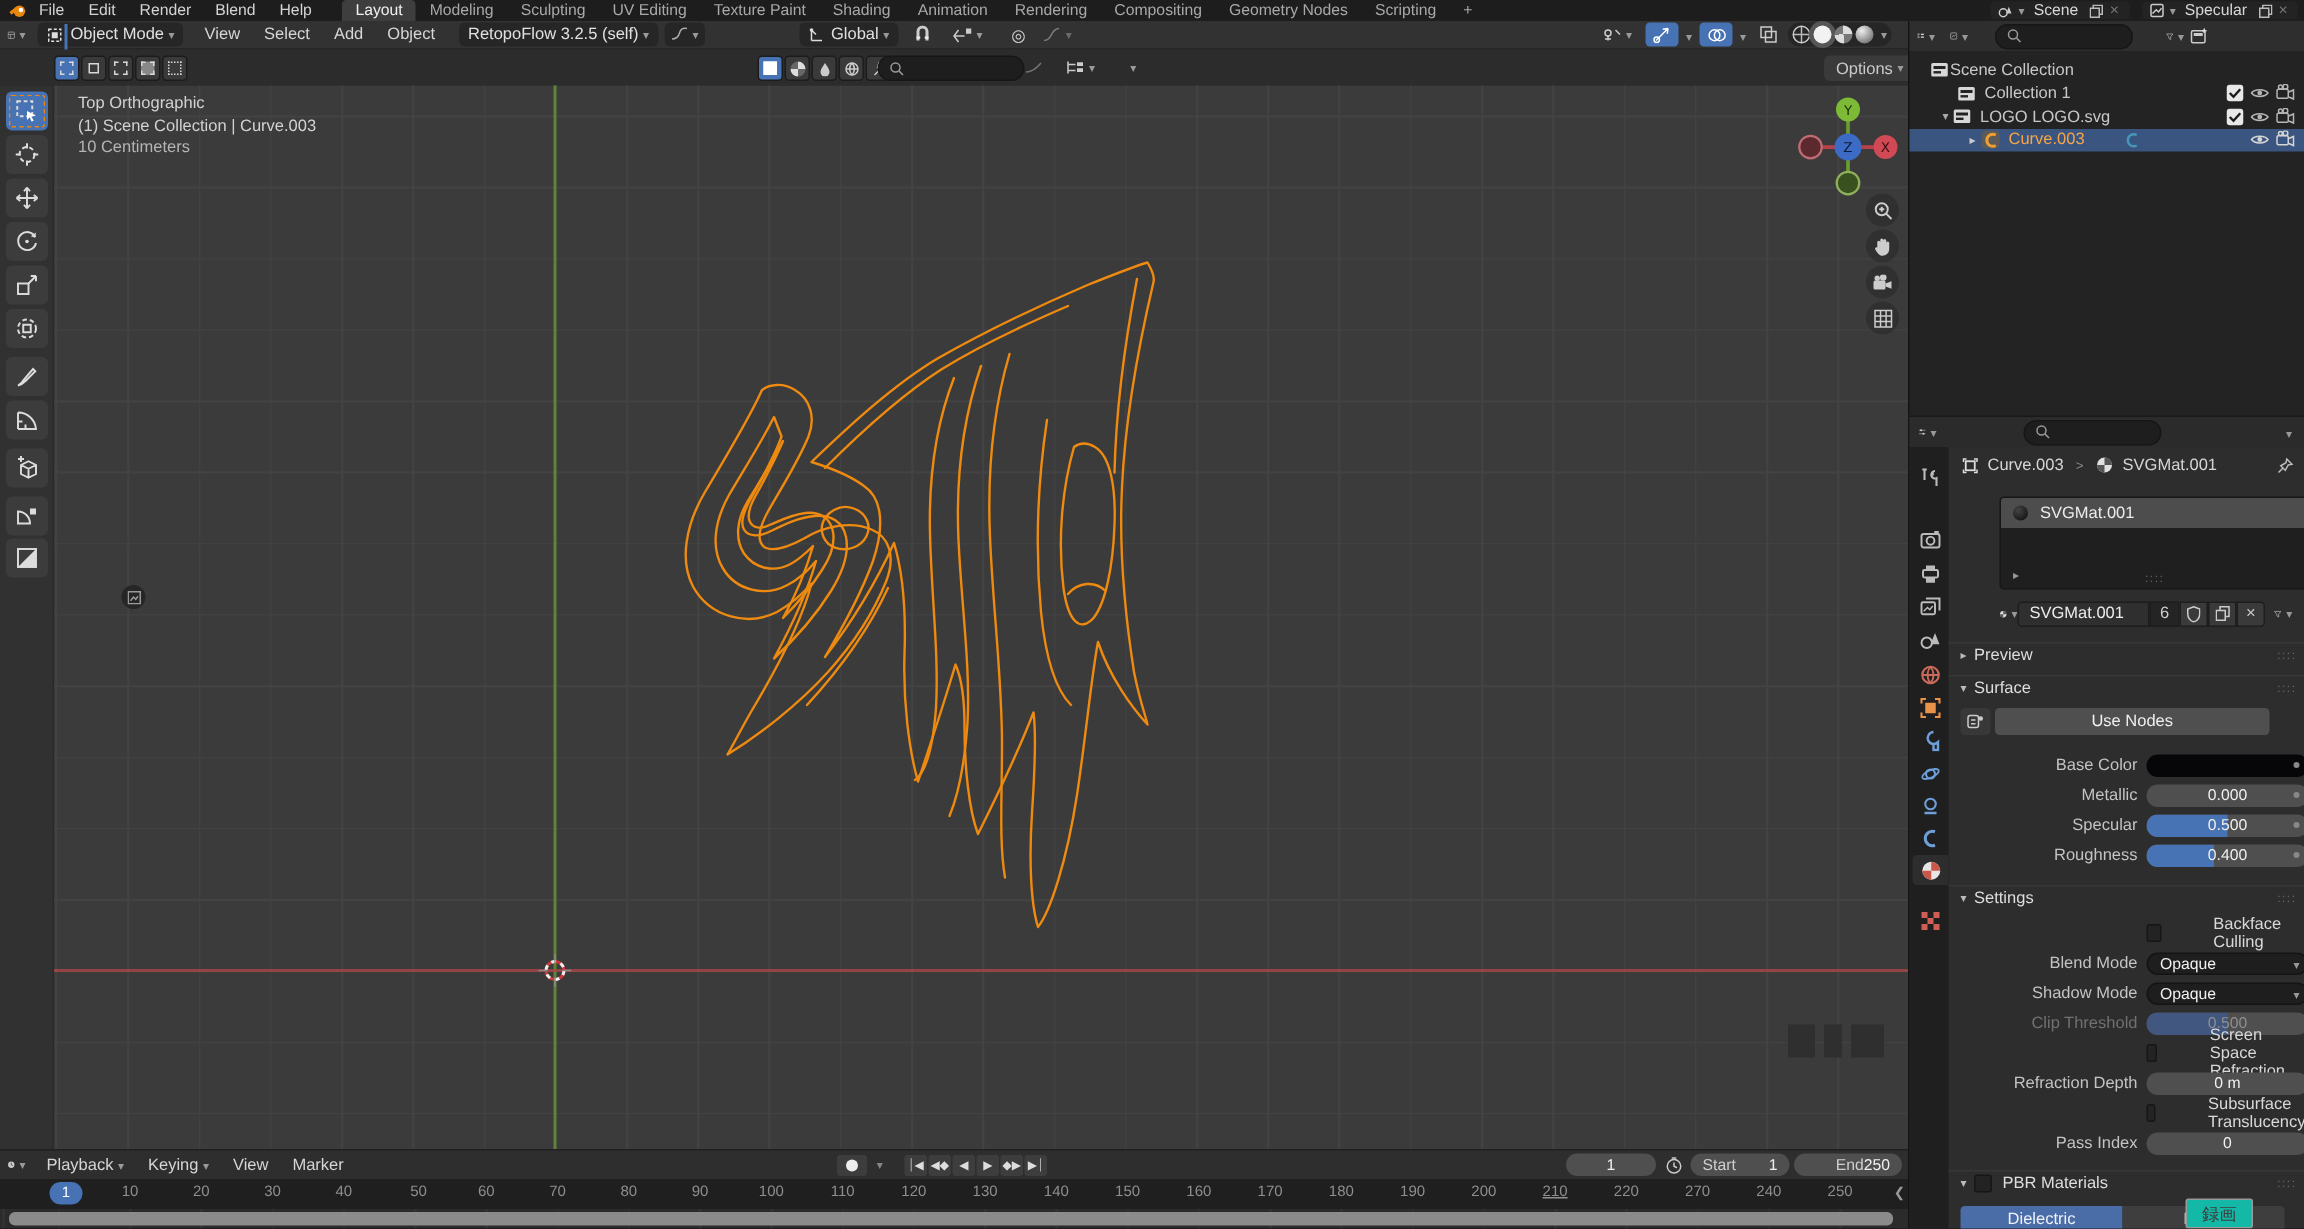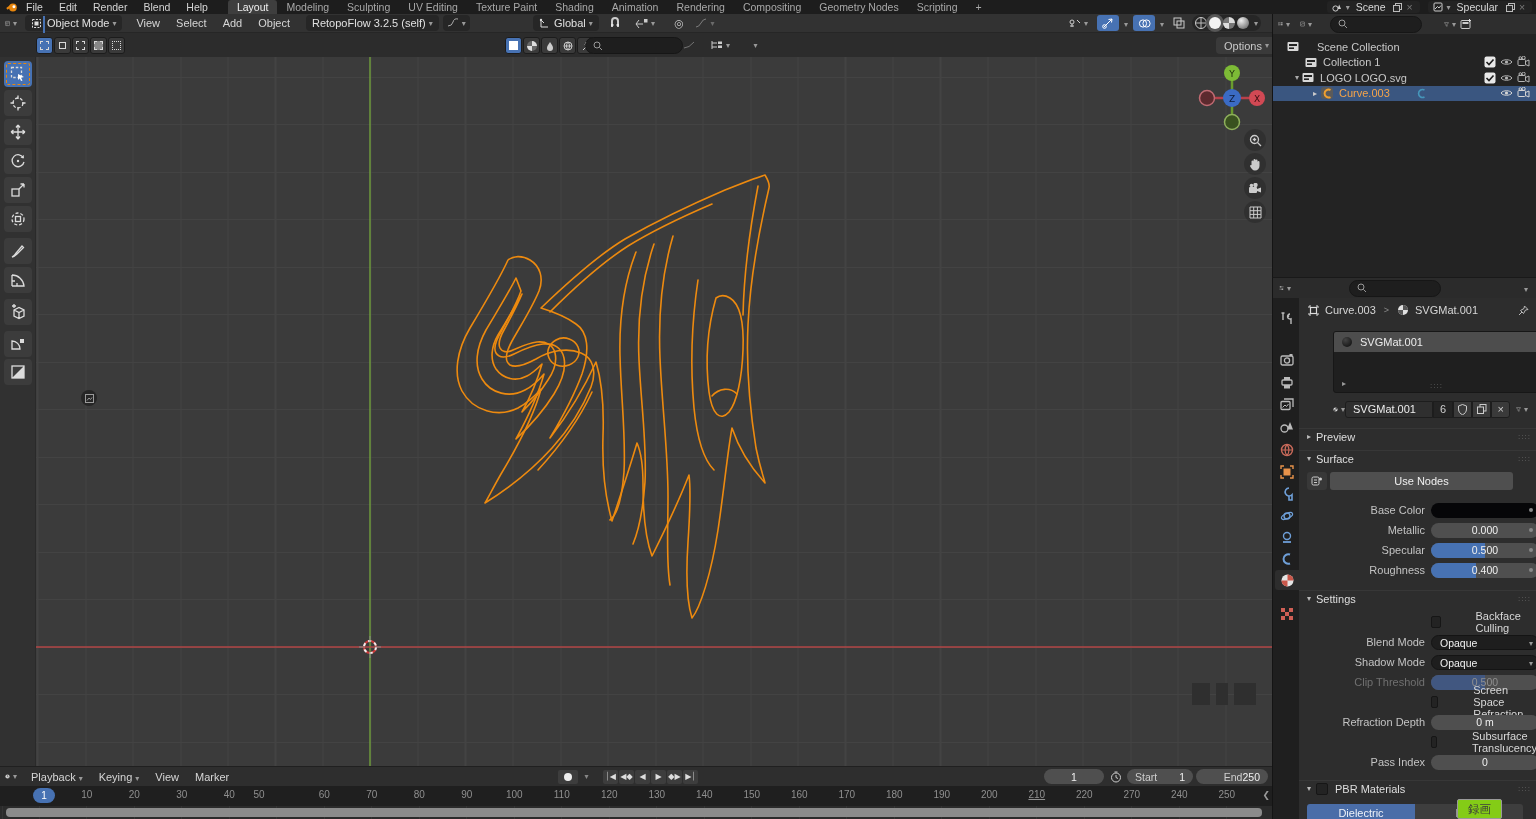--- a/index.html
+++ b/index.html
@@ -90,21 +90,21 @@
   .rowdot { position:absolute; right:4px; top:6px; width:4px; height:4px; border-radius:50%; background:#888; }
   .phdr { position:absolute; left:0; width:238px; height:16px; display:flex; align-items:center; color:#dedede; border-top:1px solid #373737; }
   .phdr .tri { margin:0 5px 0 8px; font-size:8px; color:#bbb; }
   .grip { position:absolute; right:6px; color:#6a6a6a; font-size:8px; letter-spacing:1px; }
   .cbx { width:12px; height:12px; background:#232323; border:1px solid #161616; border-radius:2px; }
   .cblabel { margin-left:7px; color:#d8d8d8;padding-left:28px; }
   .disabled .plabel { color:#707070; }
   .disabled .pwidget .val { color:#8f8f8f; }
   .disabled .pwidget .fill { background:#415780; }
 
-  #recbadge { position:absolute; left:1457px; top:799px; width:45px; height:20px; background:#84cc16; border:1px solid #9a9a9a; border-radius:2px; color:#3c3c3c; font-size:11.5px; display:flex; align-items:center; justify-content:center; }
+  #recbadge { position:absolute; left:1457px; top:799px; width:45px; height:20px; background:#14b8a6; border:1px solid #9a9a9a; border-radius:2px; color:#3c3c3c; font-size:11.5px; display:flex; align-items:center; justify-content:center; }
   svg { display:block; }
 </style>
 </head>
 <body>
 
 <div id="app">
 
   <div id="topbar">
     <span class="mini-ic" style="margin-left:6px">
       <svg width="13" height="11" viewBox="0 0 13 11">
@@ -402,20 +402,25 @@
           <rect x="2" y="2" width="12" height="12"></rect>
           <path d="M14,2 L2,14 L14,14 Z" fill="#dcdcdc" stroke="none"></path>
         </svg>
       </div>
   </div>
 
   <div id="viewport">
     <div id="axis-y"></div>
     <div id="axis-x"></div>
 
+    <div id="vp-text">
+      <div>Top Orthographic</div>
+      <div>(1) Scene Collection | Curve.003</div>
+      <div style="color:#b4b4b4">10 Centimeters</div>
+    </div>
 
     <svg class="abs" style="left:404px; top:103px" width="360" height="480" viewBox="0 0 360 480" fill="none" stroke="#ed8a0f" stroke-width="1.6" stroke-linejoin="round" stroke-linecap="round">
       <path d="M68,100 C60,118 45,143 30,168 C17,190 13,214 22,231 C33,251 58,258 78,248 C87,243 95,236 101,229 C95,252 79,284 61,314 C53,328 48,338 45,343 C66,330 92,310 112,288 C130,268 143,247 151,227 C157,211 153,198 141,193 C127,187 109,191 96,199 C85,205 76,208 70,205 C64,201 66,192 72,181 C81,165 92,148 99,131 C104,118 100,106 90,100 C82,95 73,96 68,100 Z"></path>
       <path d="M101,148 C125,125 155,97 185,79 C215,62 250,45 285,30 C300,24 315,18 325,15 C328,20 330,24 329,28 C318,75 310,120 308,165 C306,205 310,250 316,288 C320,308 324,318 325,323 C315,312 300,292 292,268 C288,288 284,330 278,370 C271,415 260,448 252,458 C247,442 246,412 248,382 C250,352 251,330 249,315 C240,338 224,372 212,396 C206,380 203,352 203,324 C203,306 201,292 197,283 C189,310 179,340 172,361 C166,340 162,308 163,276 C164,248 162,222 156,202 C146,224 130,252 110,278 C122,258 134,236 142,214 C150,190 148,172 136,164 C128,158 114,152 101,148 Z"></path>
       <path d="M110,152 C132,130 160,104 188,86 C214,70 244,56 272,44"></path>
       <path d="M318,26 C310,68 304,112 303,155"></path>
       <path d="M196,92 C185,120 179,155 180,196 C181,238 186,276 184,312 C182,338 177,355 170,360"></path>
       <path d="M214,84 C203,116 197,156 199,200 C201,244 207,284 205,322 C203,350 198,372 193,384"></path>
       <path d="M233,76 C223,110 218,152 220,198 C222,246 228,292 228,336 C228,372 226,402 230,425"></path>
       <path d="M276,138 C268,166 265,200 269,232 C272,254 280,262 289,252 C297,242 302,218 303,190 C304,164 300,144 290,138 C285,135 280,135 276,138 Z"></path>
@@ -524,21 +529,21 @@
       <span style="color:#cfcfcf">End</span>
         <span>250</span>
     </div>
   </div>
   <div id="tl-ruler">
     <div id="ticks">
         <span class="tick" style="left: 86.75px;">10</span>
         <span class="tick" style="left: 134.25px;">20</span>
         <span class="tick" style="left: 181.75px;">30</span>
         <span class="tick" style="left: 229.25px;">40</span>
-        <span class="tick" style="left: 259px;">50</span>
+        <span class="tick" style="left: 279px;">50</span>
         <span class="tick" style="left: 324.25px;">60</span>
         <span class="tick" style="left: 371.75px;">70</span>
         <span class="tick" style="left: 419.25px;">80</span>
         <span class="tick" style="left: 466.75px;">90</span>
         <span class="tick" style="left: 514.25px;">100</span>
         <span class="tick" style="left: 561.75px;">110</span>
         <span class="tick" style="left: 609.25px;">120</span>
         <span class="tick" style="left: 656.75px;">130</span>
         <span class="tick" style="left: 704.25px;">140</span>
         <span class="tick" style="left: 751.75px;">150</span>
@@ -599,21 +604,21 @@
     </div>
 
     <div class="orow" style="margin-top:5px">
       <span class="mini-ic" style="margin-left:14px">
           <svg width="12" height="11" viewBox="0 0 12 11">
             <rect x="0.5" y="1" width="11" height="9" rx="1" fill="#d8d8d8"></rect>
             <rect x="2" y="3" width="8" height="2" fill="#232323"></rect>
             <rect x="2" y="6.4" width="5" height="1.6" fill="#232323"></rect>
           </svg>
         </span>
-      <span class="oname" style="margin-left:18px">Scene Collection</span>
+      <span class="oname" style="margin-left:1px">Scene Collection</span>
     </div>
     <div class="orow">
       <span class="mini-ic" style="margin-left:32px">
           <svg width="12" height="11" viewBox="0 0 12 11">
             <rect x="0.5" y="1" width="11" height="9" rx="1" fill="#d8d8d8"></rect>
             <rect x="2" y="3" width="8" height="2" fill="#232323"></rect>
             <rect x="2" y="6.4" width="5" height="1.6" fill="#232323"></rect>
           </svg>
         </span>
       <span class="oname" style="margin-left:6px">Collection 1</span>

